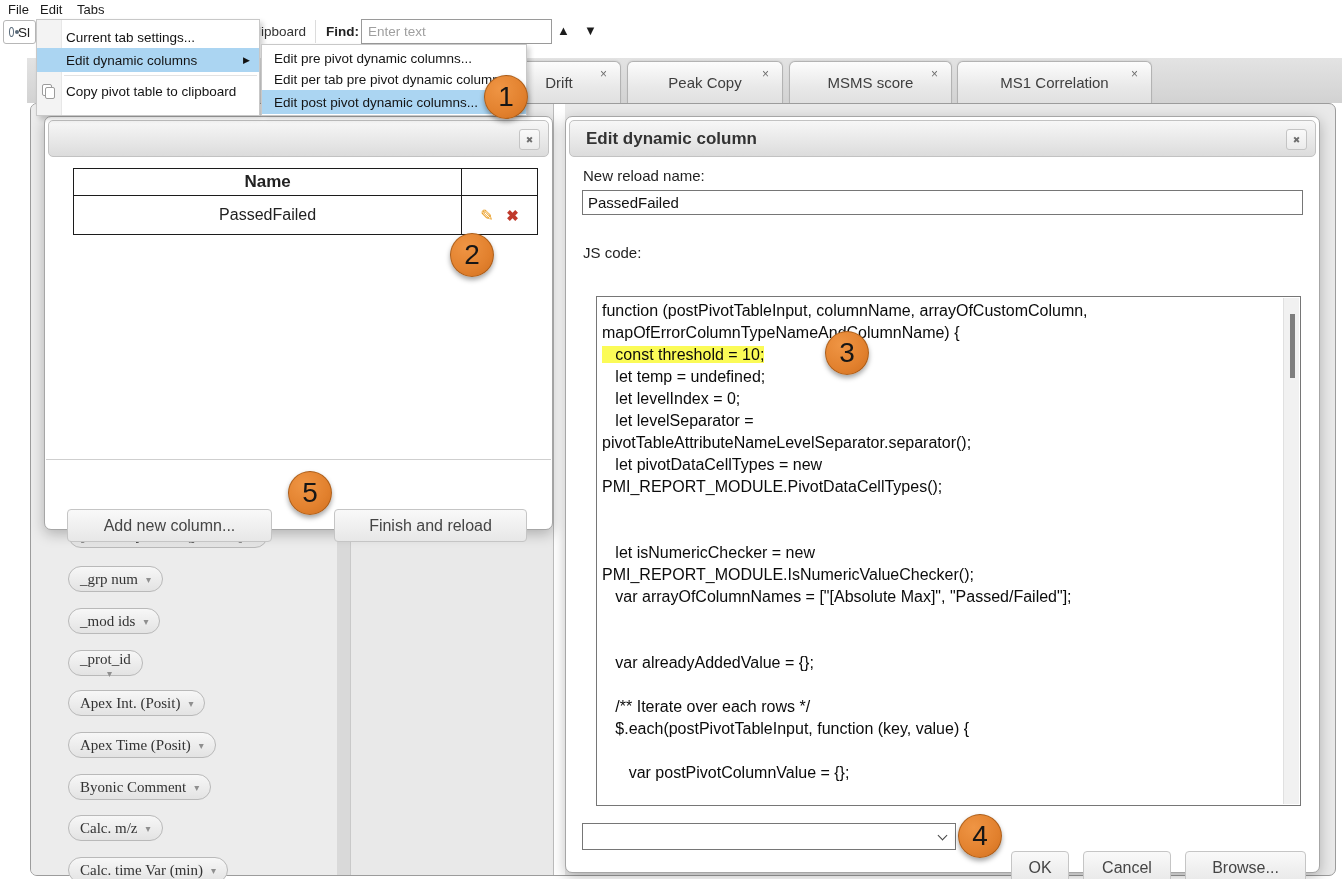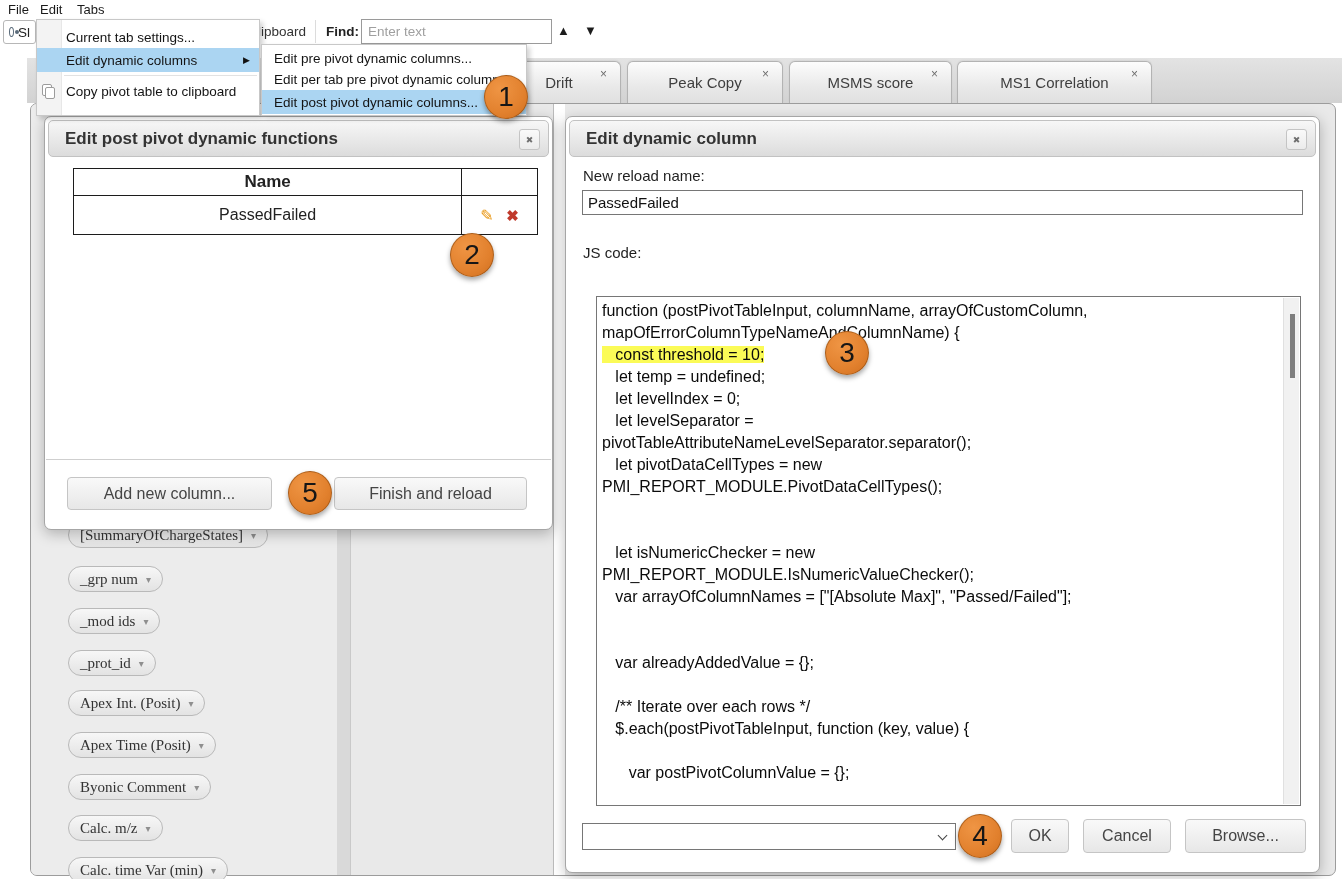--- a/index.html
+++ b/index.html
@@ -47,21 +47,21 @@
             box-shadow:0 4px 14px rgba(0,0,0,.25); }
   .dlg-header { position:absolute; left:3px; right:3px; top:3px; height:37px;
                 background:linear-gradient(#f7f7f7,#dcdcdc); border:1px solid #c2c2c2; border-radius:5px;
                 display:flex; align-items:center; }
   .dlg-title { font-size:17px; font-weight:bold; color:#333; padding-left:16px; }
   .dlg-close { position:absolute; right:8px; top:8px; width:21px; height:21px; border:1px solid #c4c4c4;
                border-radius:3px; background:linear-gradient(#fafafa,#ebebeb); color:#6f6f6f;
                font-size:9px; display:flex; align-items:center; justify-content:center; }
   .ui-btn { position:absolute; border:1px solid #c5c5c5; border-radius:4px;
             background:linear-gradient(#f9f9f9,#e7e7e7); color:#454545; font-size:16px;
-            font-family:"Liberation Sans",sans-serif; display:flex; align-items:center; justify-content:center; }
+            font-family:"Liberation Sans",sans-serif; display:flex; align-items:center; justify-content:center;margin-top:32px; }
 
   
   .fn-table { position:absolute; border-collapse:collapse; }
   .fn-table th, .fn-table td { border:1px solid #1c1c1c; text-align:center; background:#fff; }
   .pencil { color:#e8930a; font-size:16px; }
   .redx { color:#c0392b; font-size:15px; font-weight:bold; margin-left:8px; }
   .hsep { position:absolute; height:1px; background:#cfcfcf; }
 
   
   .field-label { position:absolute; font-size:15px; color:#1f1f1f; }
@@ -149,21 +149,21 @@
   <span class="chev">▾</span>
 </div>
 <div class="pill" style="top:566px;">
   <span>_grp num</span>
   <span class="chev">▾</span>
 </div>
 <div class="pill" style="top:608px;">
   <span>_mod ids</span>
   <span class="chev">▾</span>
 </div>
-<div class="pill" style="top:650px;">
+<div class="pill" style="top:650px;flex-direction:column;">
   <span>_prot_id</span>
   <span class="chev">▾</span>
 </div>
 <div class="pill" style="top:690px;">
   <span>Apex Int. (Posit)</span>
   <span class="chev">▾</span>
 </div>
 <div class="pill" style="top:732px;">
   <span>Apex Time (Posit)</span>
   <span class="chev">▾</span>
@@ -176,21 +176,20 @@
   <span>Calc. m/z</span>
   <span class="chev">▾</span>
 </div>
 <div class="pill" style="top:857px;">
   <span>Calc. time Var (min)</span>
   <span class="chev">▾</span>
 </div>
 
 <div class="dialog" style="left:44px; top:116px; width:509px; height:414px;">
   <div class="dlg-header">
-    <span class="dlg-title">Edit post pivot dynamic functions</span>
     <span class="dlg-close">✖</span>
   </div>
   <table class="fn-table" style="left:22px; top:51px; width:465px;margin-left:6px;">
     <tbody>
         <tr style="height:27px;">
       <th style="width:389px; font-size:17px;">Name</th>
       <th style="width:76px;"></th>
     </tr>
     <tr style="height:39px;">
       <td style="font-size:16px;">PassedFailed</td>

